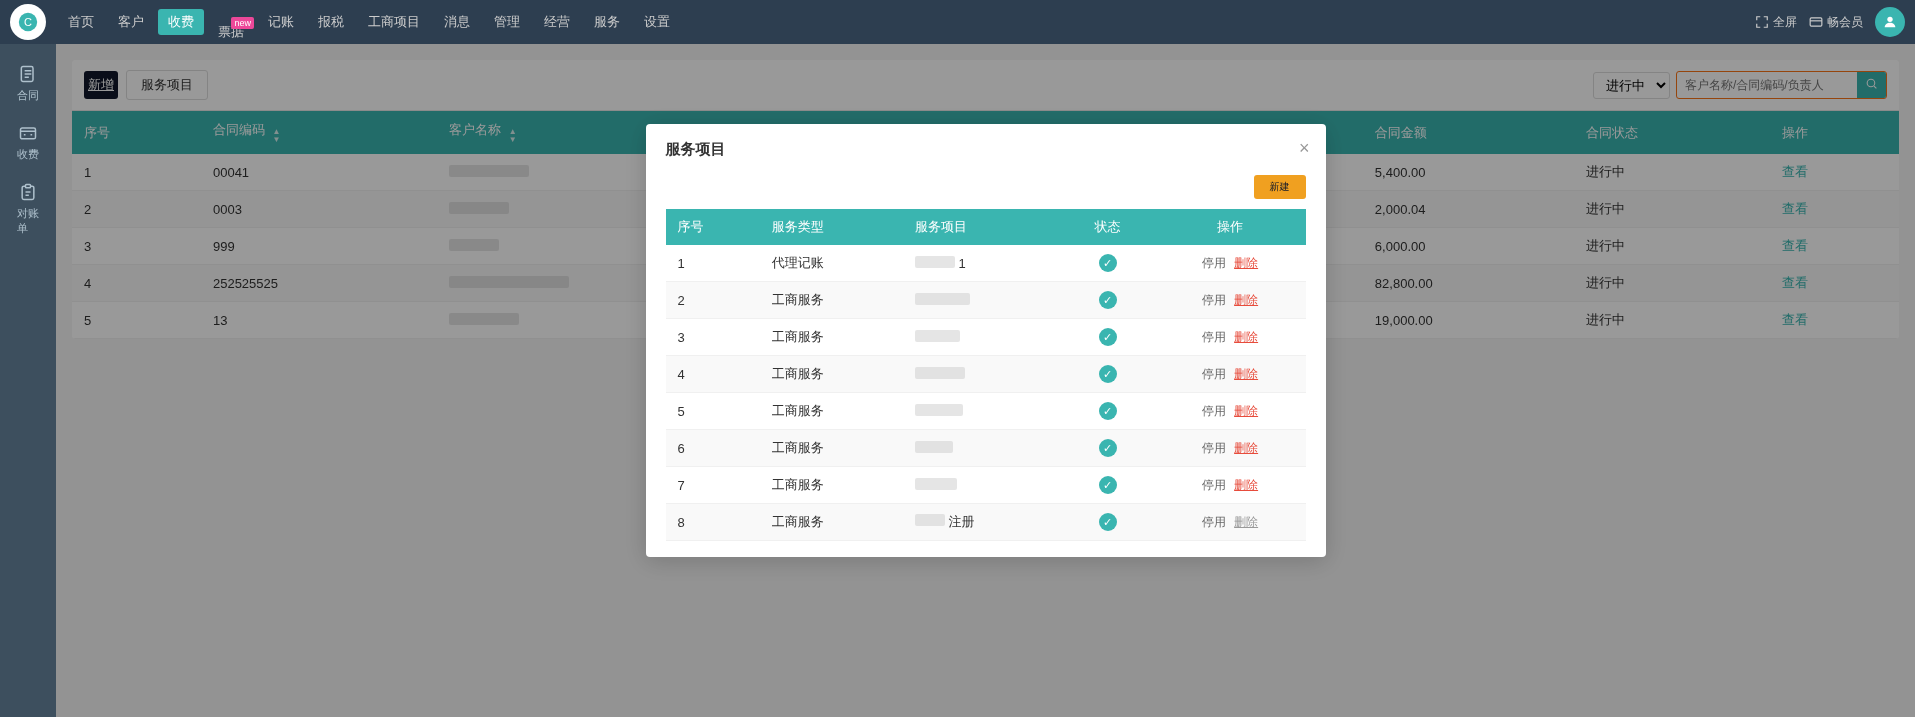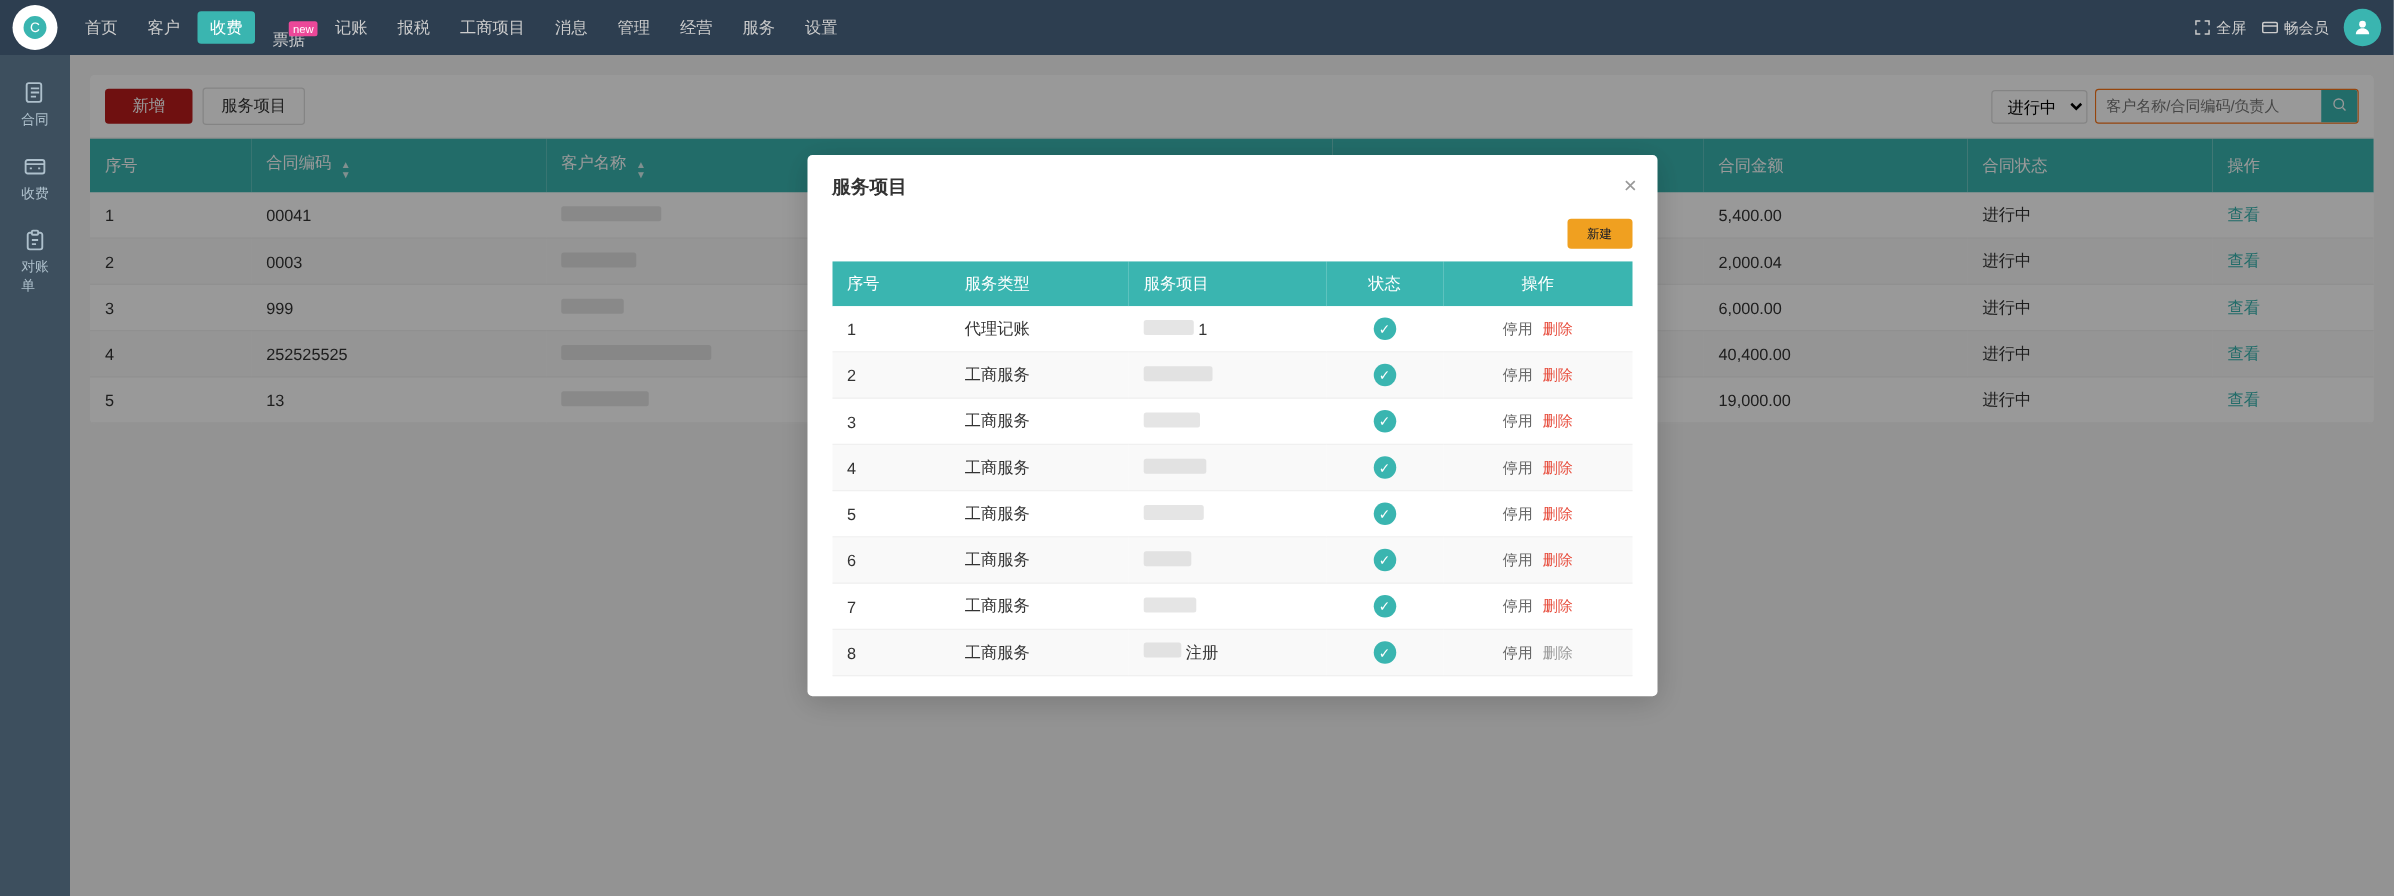--- a/index.html
+++ b/index.html
@@ -106,27 +106,28 @@
     
     .toolbar {
       display: flex;
       align-items: center;
       padding: 10px 12px;
       gap: 8px;
       background: #fff;
       border-bottom: 1px solid #e8e8e8;
     }
     .btn-new {
-      background: #b91c1c;
+      background: #0f172a;
       color: #fff;
       border: none;
-      padding: 5px 22px;
+      padding: 5px 4px;
       border-radius: 3px;
       cursor: pointer;
       font-size: 13px;
+      text-decoration: underline;
     }
     .btn-service-item {
       background: #fff;
       color: #333;
       border: 1px solid #ddd;
       padding: 5px 14px;
       border-radius: 3px;
       cursor: pointer;
       font-size: 13px;
     }
@@ -307,21 +308,21 @@
     }
     .status-check::after {
       content: "✓";
       color: #fff;
       font-size: 11px;
     }
     .op-stop {
       color: #666; cursor: pointer; font-size: 12px; background: none; border: none;
     }
     .op-delete {
-      color: #e74c3c; cursor: pointer; font-size: 12px; background: none; border: none;
+      color: #e74c3c; cursor: pointer; font-size: 12px; background: none; border: none; text-decoration: underline;
     }
     .ops-cell { display: flex; gap: 8px; align-items: center; }
 
     
     .modal-table-wrap::-webkit-scrollbar { width: 6px; }
     .modal-table-wrap::-webkit-scrollbar-thumb { background: #ccc; border-radius: 3px; }
     .modal-table-wrap::-webkit-scrollbar-track { background: #f0f0f0; }
 
     
     .sort-arrows { display: inline-flex; flex-direction: column; margin-left: 4px; }
@@ -481,21 +482,21 @@
             <td>6,000.00</td>
             <td><span class="status-badge">进行中</span></td>
             <td><button class="link-btn">查看</button></td>
           </tr>
           <tr>
             <td>4</td>
             <td>252525525</td>
             <td><span class="blurred" style="width:120px;"></span></td>
             <td>一般纳税人...</td>
             <td>201807-202403</td>
-            <td>40,400.00</td>
+            <td>82,800.00</td>
             <td><span class="status-badge">进行中</span></td>
             <td><button class="link-btn">查看</button></td>
           </tr>
           <tr>
             <td>5</td>
             <td>13</td>
             <td><span class="blurred" style="width:70px;"></span></td>
             <td>小规模记账</td>
             <td>202303-202402</td>
             <td>19,000.00</td>

